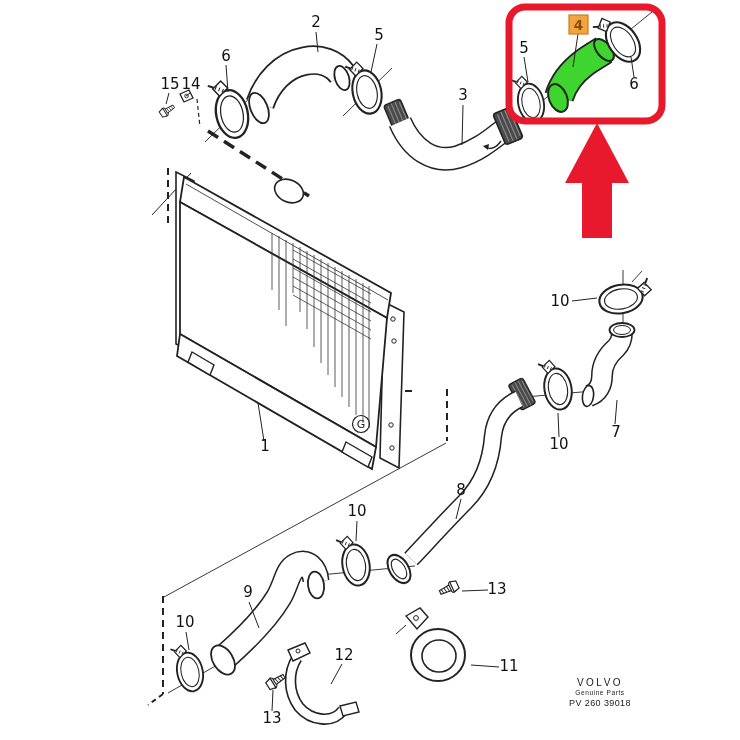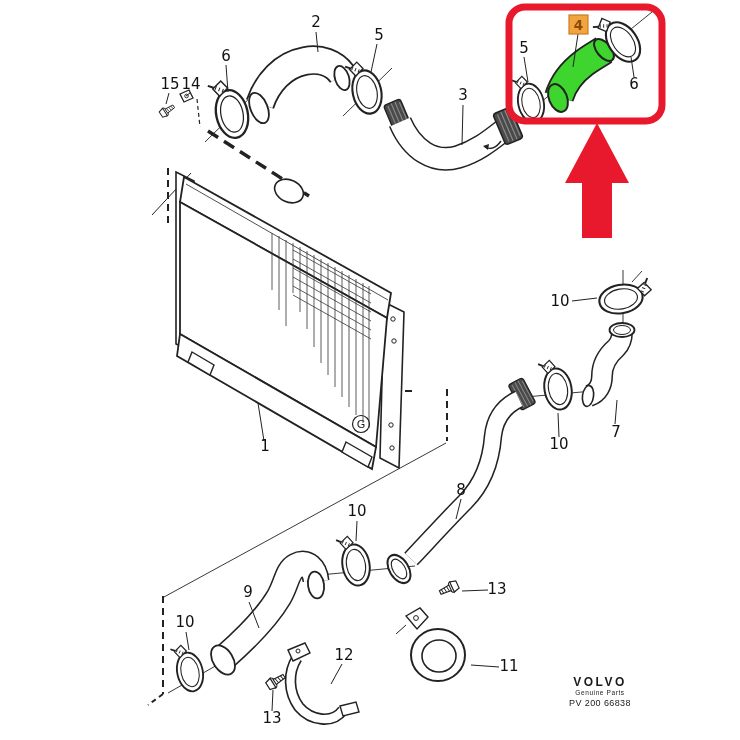--- a/index.html
+++ b/index.html
@@ -1,21 +1,21 @@
 <!DOCTYPE html>
 <html><head>
 <meta charset="utf-8">
 <style>
   html,body{margin:0;padding:0;background:#fff;}
   body{width:740px;height:740px;position:relative;font-family:"Liberation Sans",sans-serif;overflow:hidden;}
   svg text{font-family:"DejaVu Sans","Liberation Sans",sans-serif;font-size:15px;fill:#111;}
   svg text.tag{font-size:13.5px;font-weight:bold;fill:#8a4a10;}
   svg text.stamp{font-size:11px;fill:#222;}
   .volvo-block{position:absolute;left:552px;top:676px;width:96px;text-align:center;color:#1a1a1a;}
-  .volvo-name{font-weight:bold;font-size:12px;letter-spacing:2.5px;line-height:13px;}
+  .volvo-name{font-weight:normal;font-size:10px;letter-spacing:2.5px;line-height:13px;}
   .volvo-tag{font-size:6.5px;letter-spacing:0.6px;line-height:8px;}
   .volvo-code{font-size:9px;letter-spacing:0.4px;line-height:12px;}
 </style>
 </head>
 <body>
 
 
 
 <svg width="740" height="740" viewBox="0 0 740 740">
   <defs>
@@ -219,17 +219,17 @@
   </g>
 
   <rect x="509" y="7" width="153" height="114" rx="16" fill="none" stroke="#e8192c" stroke-width="7"></rect>
   <polygon points="597,123 629,183 612,183 612,238 582,238 582,183 565,183" fill="#e8192c"></polygon>
 </svg>
 
 
 <div class="volvo-block">
   <div class="volvo-name">VOLVO</div>
   <div class="volvo-tag">Genuine Parts</div>
-  <div class="volvo-code">PV 200 66838</div>
+  <div class="volvo-code">PV 260 39018</div>
 </div>
 
 
 
 
 </body></html>

